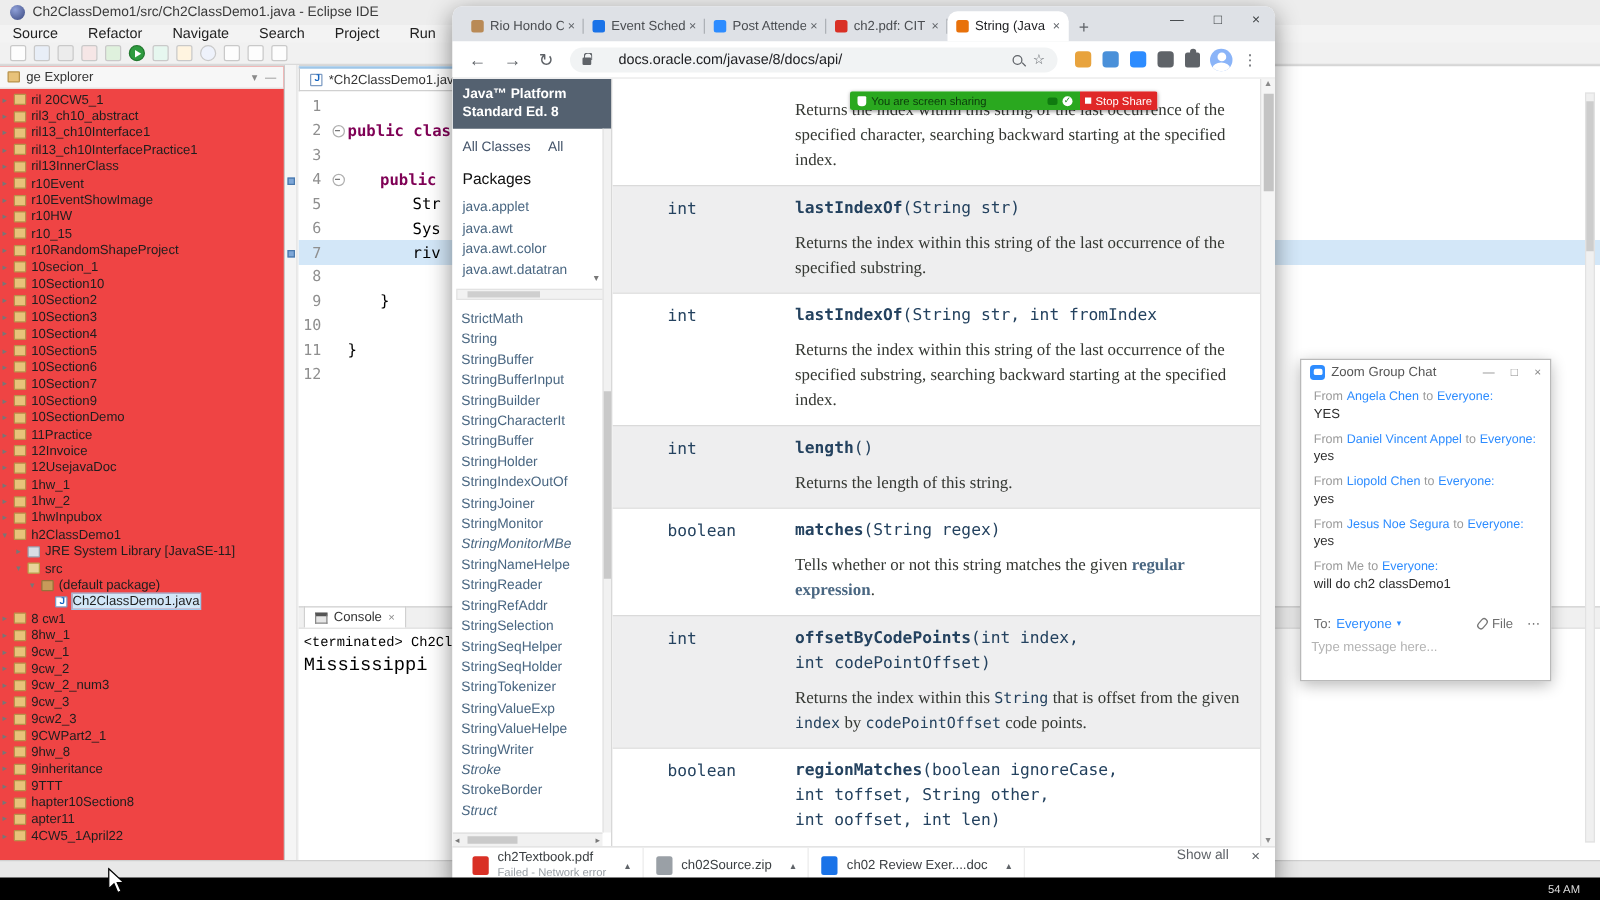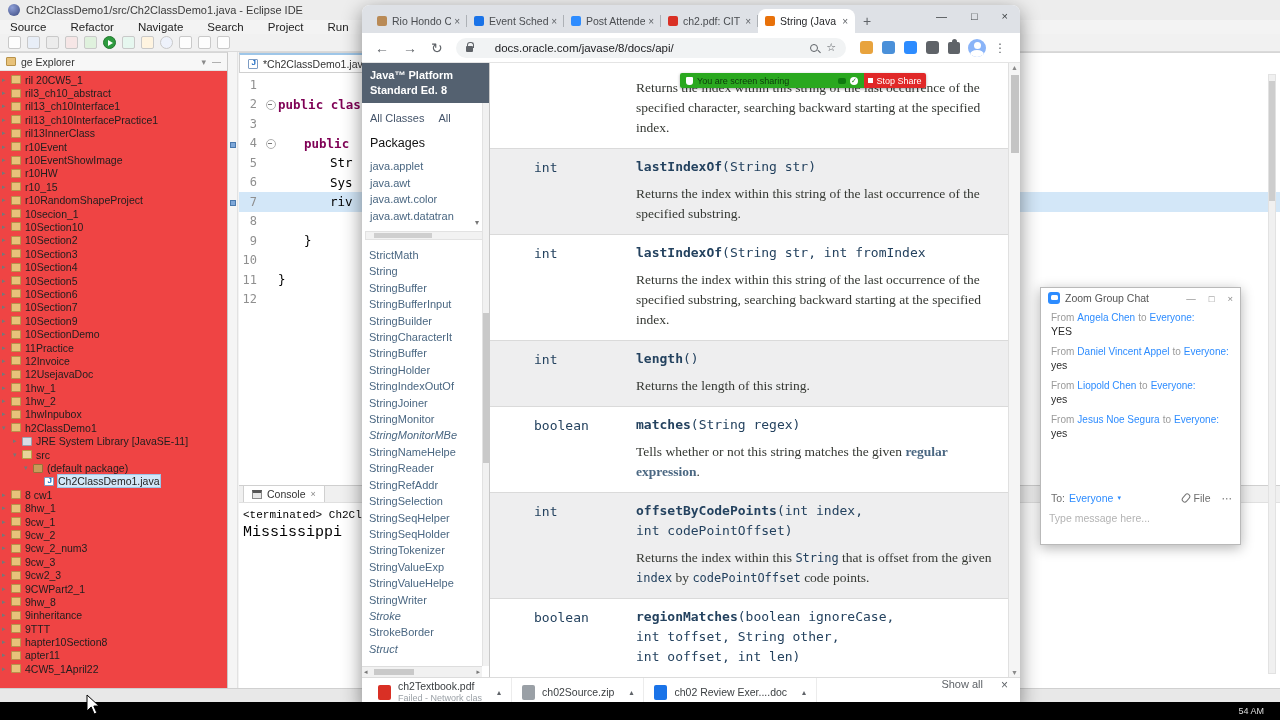--- a/index.html
+++ b/index.html
@@ -810,21 +810,21 @@
       </div>
     </div>
 
     <div class="dl-bar">
       <div style="display:flex">
 
           <div class="dl-item">
             <span class="dl-badge" style="background: rgb(217, 48, 37);"></span>
             <span class="dl-texts">
               <span class="dl-name">ch2Textbook.pdf</span>
-              <span class="dl-sub">Failed - Network clas</span>
+              <span class="dl-sub">Failed - Network error</span>
             </span>
             <span class="dl-caret">▴</span>
           </div>
 
           <div class="dl-item">
             <span class="dl-badge" style="background: rgb(154, 160, 166);"></span>
             <span class="dl-texts">
               <span class="dl-name">ch02Source.zip</span>
               <span class="dl-sub"></span>
             </span>
@@ -891,20 +891,26 @@
           <div class="z-body">yes</div>
         </div>
 
         <div class="z-msg">
           <div class="z-head">
             <span>From</span><span class="z-name">Jesus Noe Segura</span><span>to</span><span class="z-aud">Everyone:</span>
           </div>
           <div class="z-body">yes</div>
         </div>
 
+        <div class="z-msg">
+          <div class="z-head">
+            <span>From</span><span class="z-name selfname">Me</span><span>to</span><span class="z-aud">Everyone:</span>
+          </div>
+          <div class="z-body">will do ch2 classDemo1</div>
+        </div>
       </div>
     <div class="z-to-row">
       <span>To:</span>
       <span class="z-recipient">Everyone</span>
       <span class="z-caret">▾</span>
       <span class="z-right">
         <span class="clip"></span>
         <span>File</span>
         <span class="z-dots">⋯</span>
       </span>

